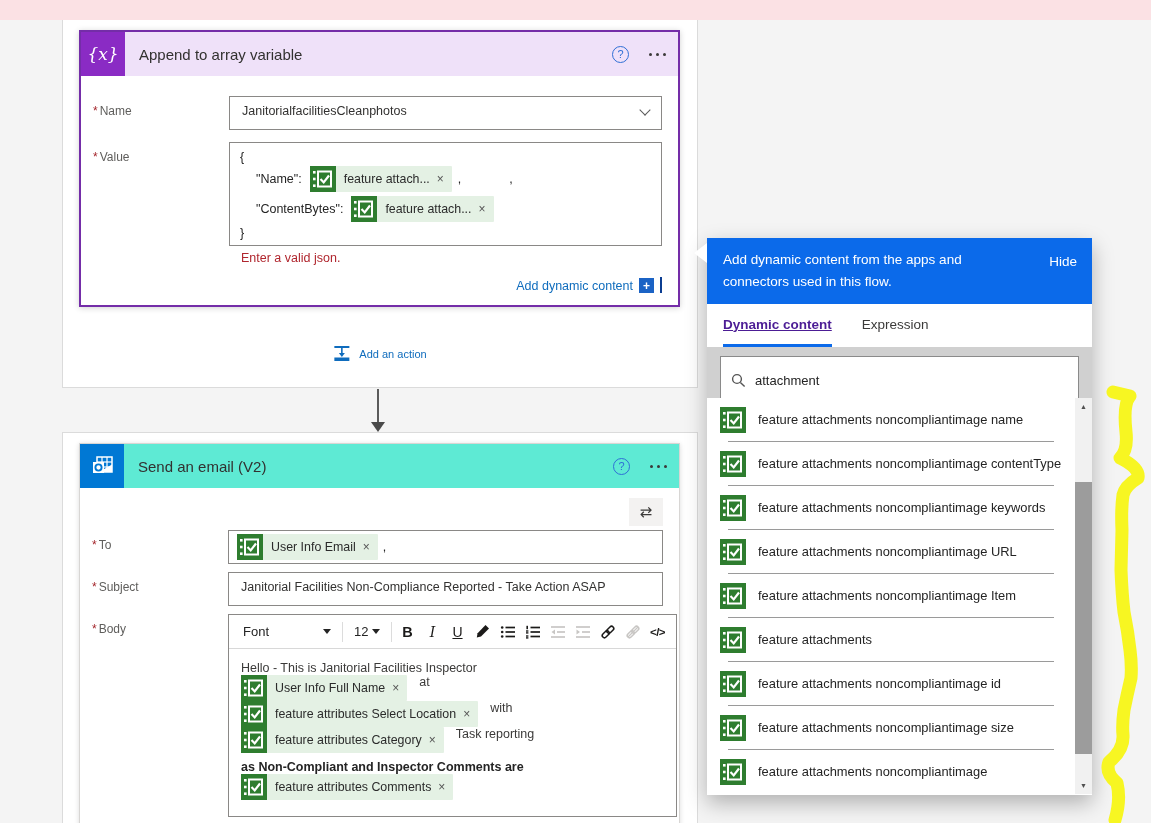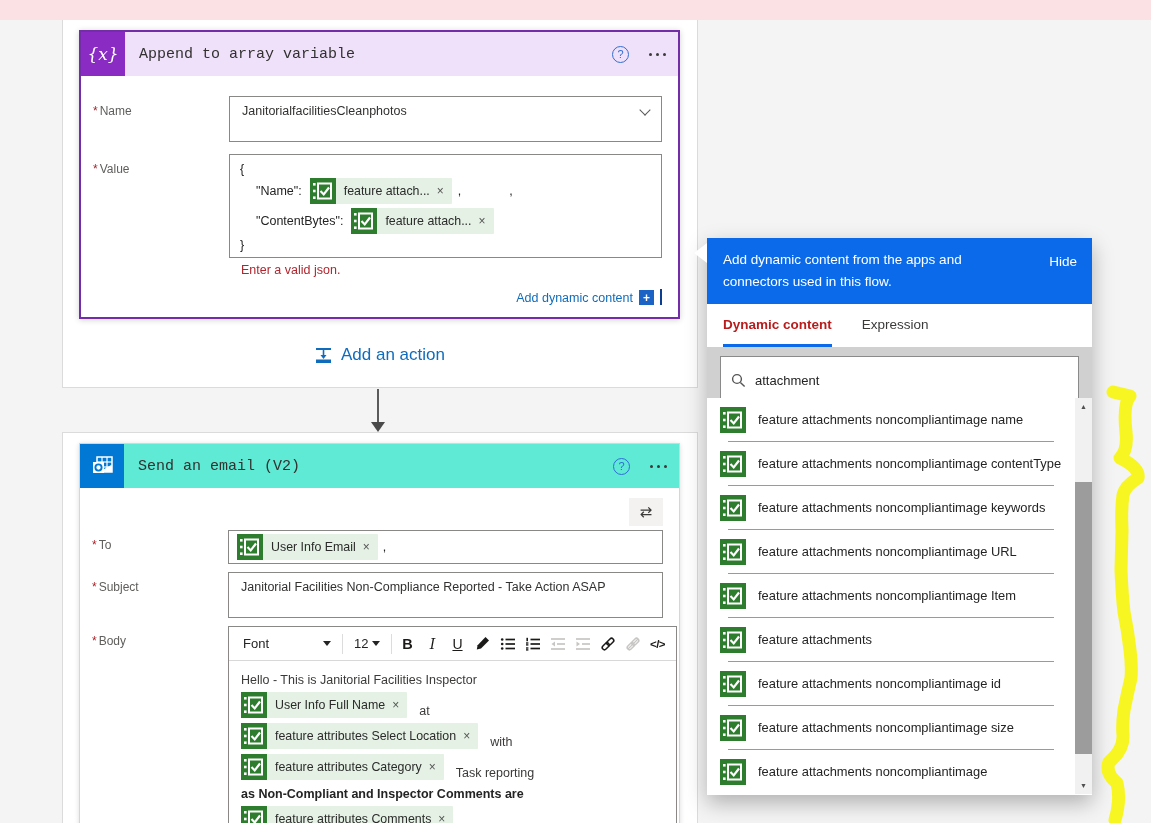--- a/index.html
+++ b/index.html
@@ -18,33 +18,33 @@
   .card { position:absolute; left:16px; top:10px; width:601px; background:#fff; }
   .card1 { border:2px solid #742DA8; box-shadow:0 1px 6px rgba(0,0,0,.18); }
   .card2 { border:1px solid #D8D6D4; box-shadow:0 1px 5px rgba(0,0,0,.14); }
   .card-header { height:44px; display:flex; align-items:center; position:relative; }
   .card1 .card-header { background:#EFE1F9; }
   .card2 .card-header { background:#5eead4; }
   .icon-box { width:44px; height:44px; flex:0 0 44px; display:flex; align-items:center; justify-content:center; }
   .icon-box.purple { background:#8A2BC4; }
   .icon-box.blue { background:#0078D4; }
   .vx { color:#fff; font-family:"DejaVu Serif", serif; font-style:italic; font-size:17px; }
-  .card-title { margin-left:14px; font-size:15px; color:#323130;font-family:Liberation Mono, monospace; }
+  .card-title { margin-left:14px; font-size:15px; color:#323130; }
   .header-right { position:absolute; right:12px; top:0; height:44px; display:flex; align-items:center; gap:20px; }
   .help-icon { width:17px; height:17px; border:1.4px solid #2F6FD6; border-radius:50%; color:#2F6FD6;
                font-size:11px; display:flex; align-items:center; justify-content:center; }
   .more-icon { display:flex; gap:4px; }
   .more-icon i { width:3px; height:3px; border-radius:50%; background:#3B3A39; }
 
   .card-body { padding:12px 16px 12px 12px; }
   .frow { display:flex; align-items:flex-start; margin-top:8px; }
   .flabel { width:136px; flex:0 0 136px; padding-top:8px; font-size:12px; color:#5F5E5C; }
   .req { color:#A4262C; margin-right:2px; }
   .field { flex:1; border:1px solid #8A8886; background:#fff; position:relative; }
-  .h30 { height:46px; line-height:28px; font-size:12.5px; padding-left:12px; color:#323130; }
+  .h30 { height:34px; line-height:28px; font-size:12.5px; padding-left:12px; color:#323130; }
   .chev { position:absolute; right:12px; top:9px; width:8px; height:8px; border-right:1.5px solid #5A5A5A;
           border-bottom:1.5px solid #5A5A5A; transform:rotate(45deg); }
 
   .value-box { height:104px; padding:7px 10px; font-size:12.5px; color:#242424; }
   .vline { display:flex; align-items:center; margin-top:2px; }
   .indent { margin-left:16px; }
   .jkey { margin-right:8px; }
   .comma1 { margin-left:6px; }
   .comma2 { margin-left:48px; }
 
@@ -55,21 +55,21 @@
   .gicon { width:26px; height:26px; flex:0 0 26px; display:block; }
 
   .err-text { margin:5px 0 12px 148px; font-size:12.5px; color:#B0262E; }
   .add-dyn-row { display:flex; justify-content:flex-end; align-items:flex-end; gap:6px; margin-top:8px; }
   .add-dyn-link { color:#0F6CBD; font-size:12.5px; cursor:pointer; }
   .plus-box { width:15px; height:15px; background:#1B63C5; color:#fff; font-size:12px; font-weight:bold;
               display:flex; align-items:center; justify-content:center; }
   .cursor-bar { width:2px; height:16px; background:#0B3D91; }
 
   .add-action { position:absolute; left:50%; top:325px; transform:translateX(-50%); display:flex;
-                align-items:center; gap:9px; color:#0F6CBD; font-size:17px; cursor:pointer; }
+                align-items:center; gap:9px; color:#0F6CBD; font-size:11px; cursor:pointer; }
 
   .flow-arrow { position:absolute; left:360px; top:388px; }
 
   
   .toggle-row { display:flex; justify-content:flex-end; margin-top:2px; }
   .toggle-box { width:34px; height:28px; background:#F3F2F1; display:flex; align-items:center;
                 justify-content:center; font-size:15px; color:#3B3A39; cursor:pointer; }
   .tofield { height:34px; display:flex; align-items:center; padding-left:8px; font-size:12.5px; }
   .tofield .after { margin-left:5px; color:#242424; }
 
@@ -83,35 +83,35 @@
               border-top:5px solid #242424; }
   .tb-sep { width:1px; height:20px; background:#DCDCDC; margin:0 3px; }
   .tb-btn { width:25px; height:26px; display:flex; align-items:center; justify-content:center; cursor:pointer; }
   .tb-b { font-weight:bold; font-size:14.5px; color:#1B1A19; }
   .tb-i { font-style:italic; font-family:"DejaVu Serif", serif; font-size:14px; color:#1B1A19; }
   .tb-u { text-decoration:underline; font-size:14px; color:#1B1A19; }
   .tb-code { font-size:11.5px; font-weight:bold; color:#1B1A19; letter-spacing:-0.5px; }
 
   .rt-content { padding:12px 12px 16px 12px; font-size:12.5px; color:#3B3A39; }
   .rt-content p { margin:0; }
-  .chipline { display:flex; align-items:flex-end; margin-top:5px; }
+  .chipline { display:flex; align-items:flex-start; }
   .chipline .tail { margin-left:12px; color:#3B3A39; }
   .bline { font-weight:bold; color:#242424; margin-top:7px !important; }
 
   
   .flyout { position:absolute; left:707px; top:238px; width:385px; height:557px; background:#fff;
             box-shadow:0 8px 20px rgba(0,0,0,.28); }
   .beak { position:absolute; left:-13px; top:5px; width:0; height:0; border-top:10px solid transparent;
           border-bottom:10px solid transparent; border-right:13px solid #fff; }
   .fly-header { background:#0B6AEA; color:#fff; height:66px; padding:11px 64px 0 16px; font-size:13.5px;
                 line-height:1.6; position:relative; }
   .hide-btn { position:absolute; right:15px; top:13px; font-size:13.5px; color:#fff; cursor:pointer; }
   .fly-tabs { height:43px; display:flex; align-items:stretch; padding:0 16px; gap:30px; background:#fff; }
   .fly-tab { display:flex; align-items:center; font-size:13.5px; color:#3B3A39; cursor:pointer; border-bottom:3px solid transparent; }
-  .fly-tab.active { font-weight:bold; color:#b91c1c; border-bottom-color:#0B6AEA; }
+  .fly-tab.active { font-weight:bold; color:#4c1d95; border-bottom-color:#0B6AEA;text-decoration:underline; }
   .search-wrap { background:#D0D0D0; padding:9px 13px; height:51px; }
   .search-box { background:#fff; height:48px; border:1px solid #8A8A8A; display:flex; align-items:center; padding:0 10px; }
   .search-box input { border:none; outline:none; font-size:13px; color:#242424; margin-left:9px; width:280px;
                       font-family:"Liberation Sans", sans-serif; background:transparent; }
   .fly-list { position:relative; height:396px; background:#fff; overflow:hidden; }
   .fly-rows { margin-right:17px; }
   .fly-item { height:43px; display:flex; align-items:center; padding-left:13px; gap:12px; cursor:pointer; }
   .fly-item .flabel2 { font-size:12.9px; color:#242424; white-space:nowrap; }
   .fly-sep { height:1px; background:#9A9A9A; margin:0 21px; }
 

